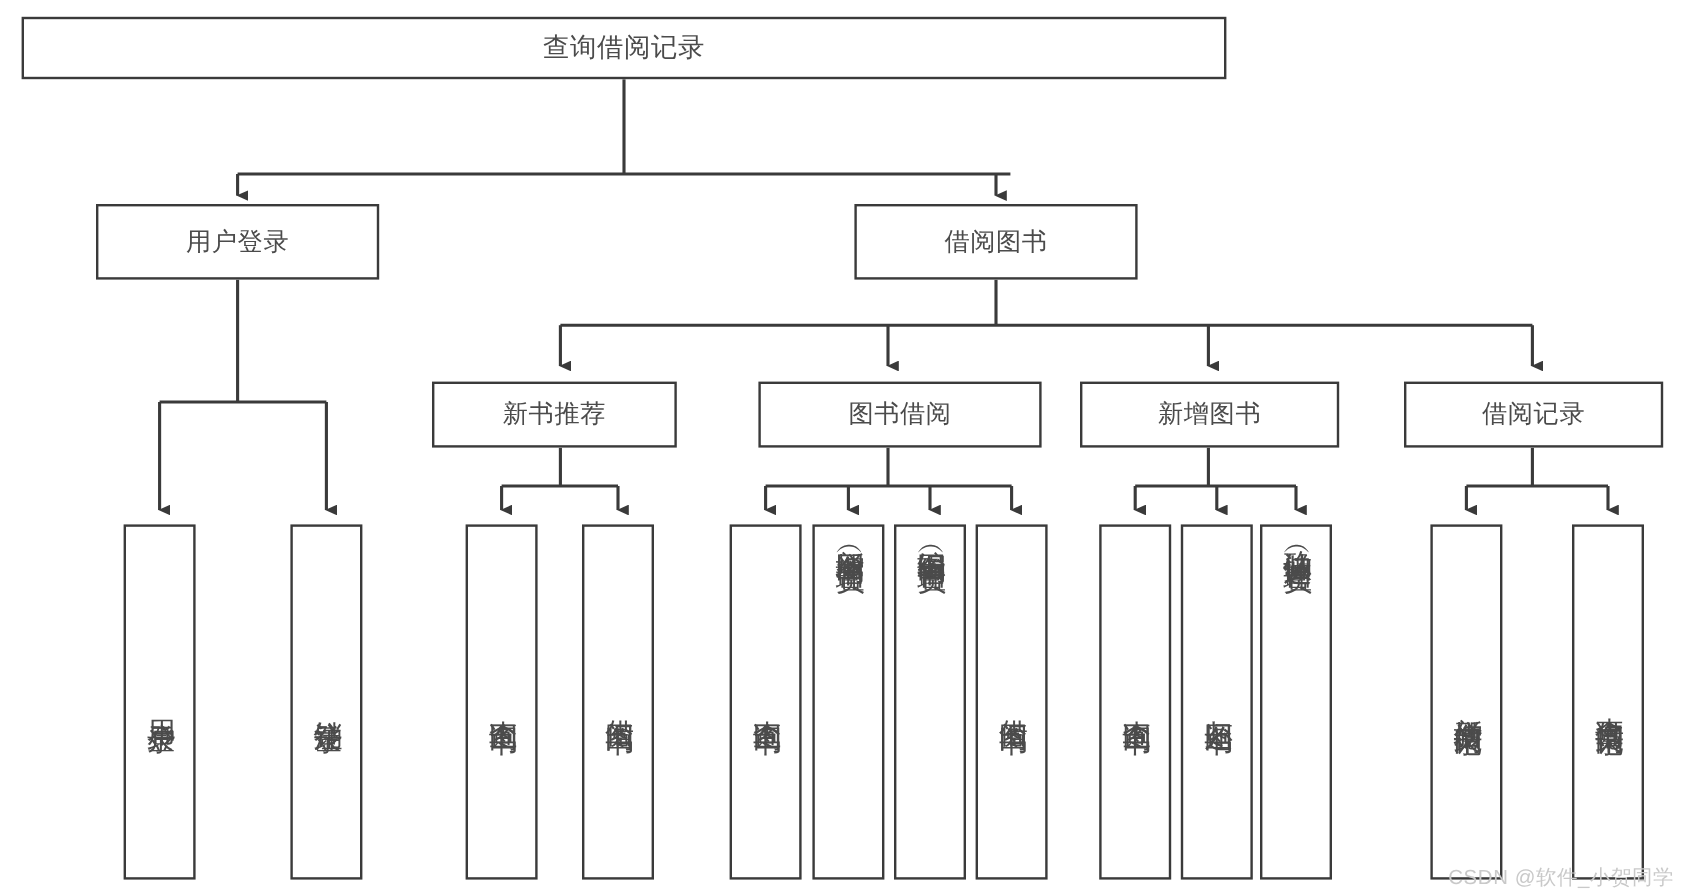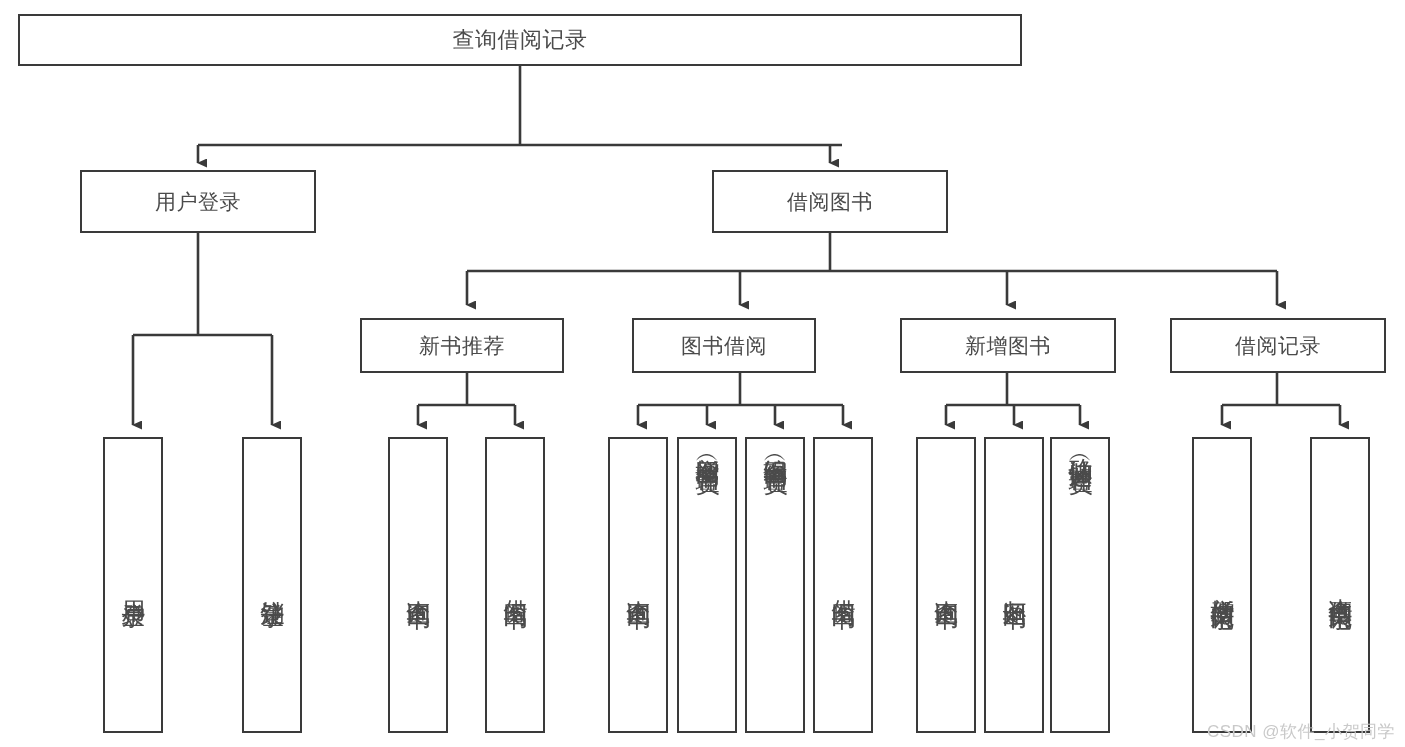--- a/index.html
+++ b/index.html
@@ -124,21 +124,21 @@
   </div>
 
   <div class="node h-node" style="left:712px;top:170px;width:236px;height:63px;">
     <span class="lbl">借阅图书</span>
   </div>
 
   <div class="node h-node" style="left:360px;top:318px;width:204px;height:55px;">
     <span class="lbl">新书推荐</span>
   </div>
 
-  <div class="node h-node" style="left:632px;top:318px;width:184px;height:55px;">
+  <div class="node h-node" style="left:632px;top:318px;width:236px;height:55px;">
     <span class="lbl">图书借阅</span>
   </div>
 
   <div class="node h-node" style="left:900px;top:318px;width:216px;height:55px;">
     <span class="lbl">新增图书</span>
   </div>
 
   <div class="node h-node" style="left:1170px;top:318px;width:216px;height:55px;">
     <span class="lbl">借阅记录</span>
   </div>

